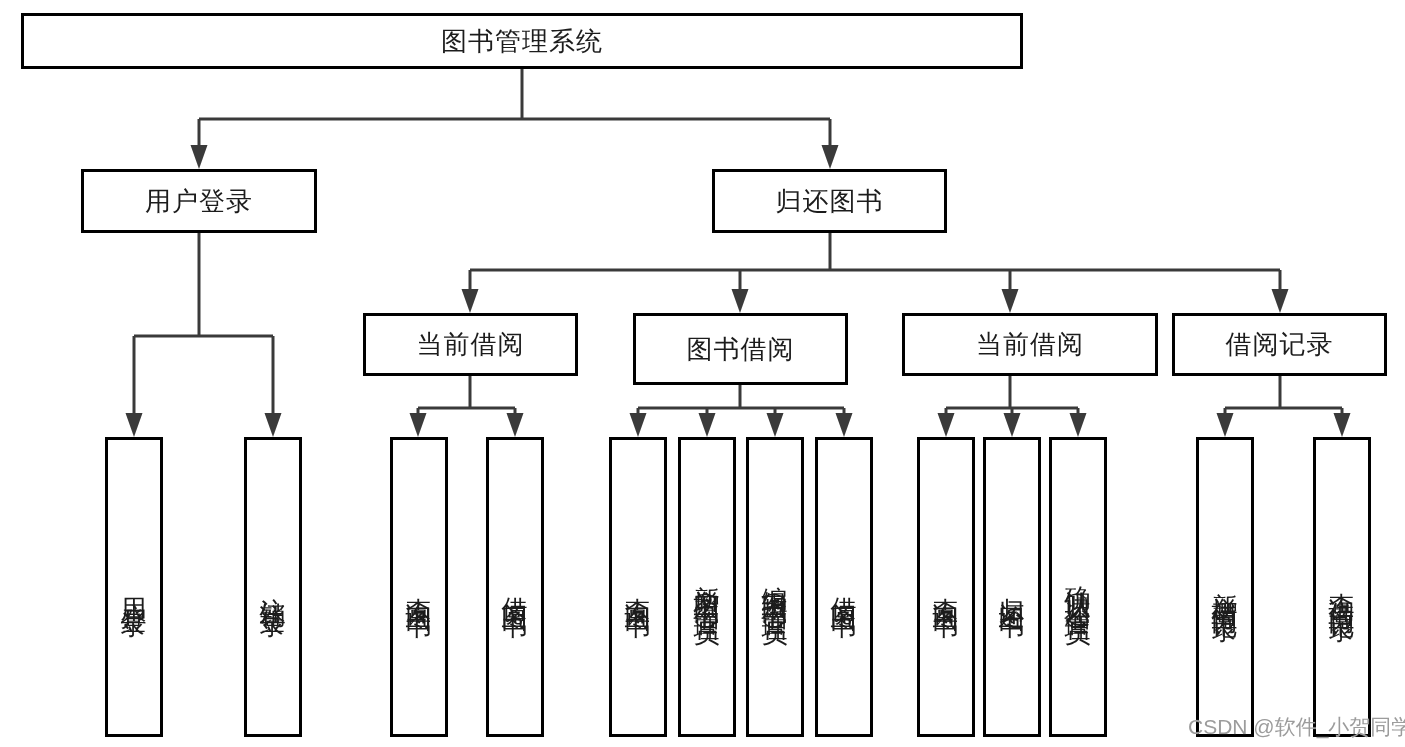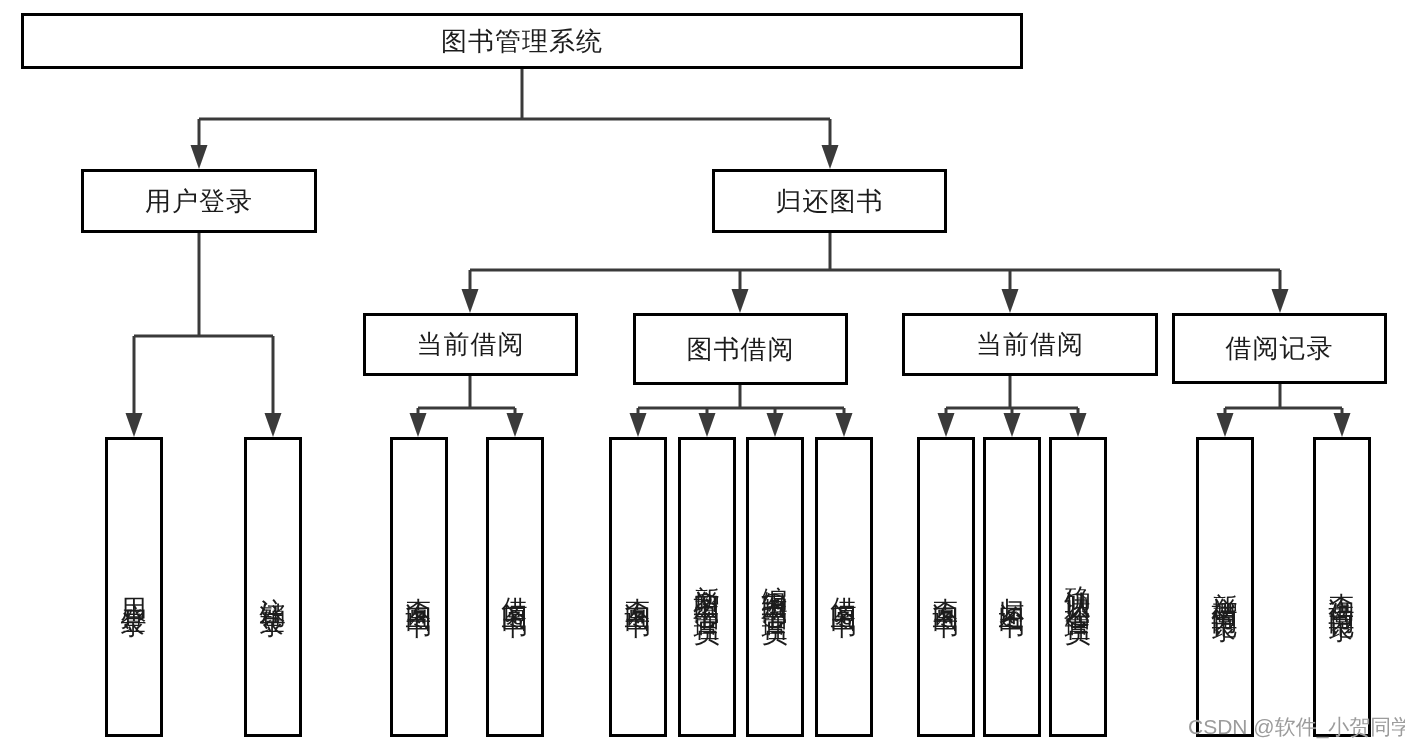--- a/index.html
+++ b/index.html
@@ -119,21 +119,21 @@
 
   <div class="node hnode" style="left:363px; top:313px; width:215px; height:63px;">
     <span class="label">当前借阅</span>
   </div>
   <div class="node hnode" style="left:633px; top:313px; width:215px; height:72px;">
     <span class="label">图书借阅</span>
   </div>
   <div class="node hnode" style="left:902px; top:313px; width:256px; height:63px;">
     <span class="label">当前借阅</span>
   </div>
-  <div class="node hnode" style="left:1172px; top:313px; width:215px; height:71px;">
+  <div class="node hnode" style="left:1172px; top:313px; width:215px; height:63px;">
     <span class="label">借阅记录</span>
   </div>
 
   <div class="node vnode" style="left:105px; top:437px; width:58px; height:300px;">
     <span class="label">用户登录</span>
   </div>
   <div class="node vnode" style="left:244px; top:437px; width:58px; height:300px;">
     <span class="label">注销登录</span>
   </div>
 

